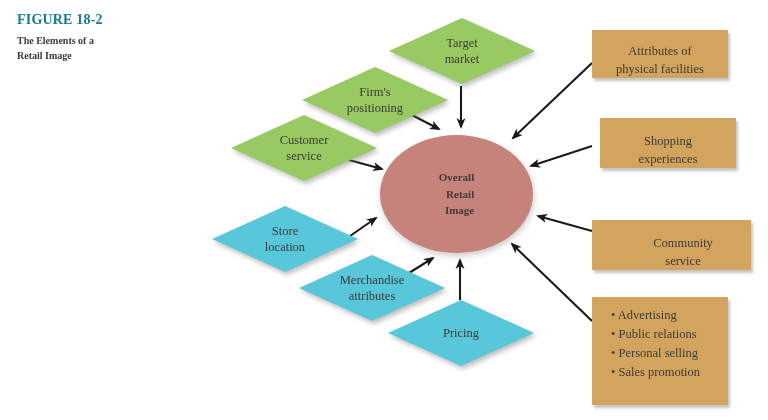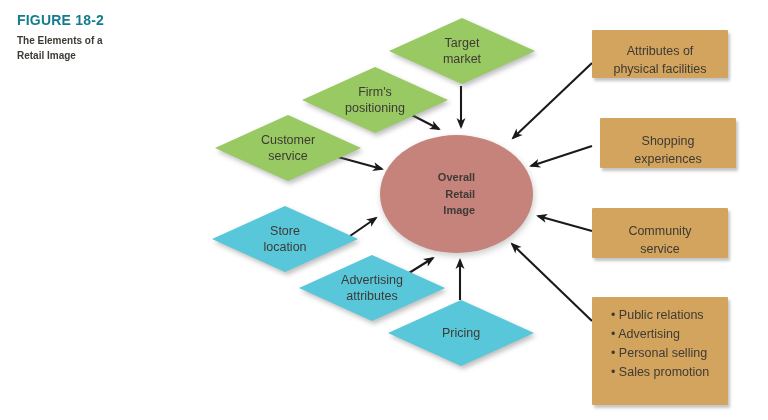--- a/index.html
+++ b/index.html
@@ -1,18 +1,18 @@
 <!DOCTYPE html>
 <html><head>
 <meta charset="utf-8">
 <style>
   html,body{margin:0;padding:0;background:#fff;}
   .stage{
     position:relative;width:756px;height:420px;background:#ffffff;overflow:hidden;
-    font-family:Liberation Sans, sans-serif;
+    font-family:Liberation Serif, serif;
     border-radius:27px;
     --teal:#147c8c; --ink:#3e3a35; --green:#99c963; --cyan:#59c7da;
     --tan:#d2a45d; --rose:#c5837b; --arrow:#1a1a1a;
   }
 
   
   .fig-label{position:absolute;left:17px;top:12px;font-size:14px;font-weight:bold;
     color:var(--teal);letter-spacing:.2px;}
   .fig-title{position:absolute;left:17px;top:33px;font-size:10px;font-weight:bold;
     color:var(--ink);line-height:1.5;white-space:pre-line;}
@@ -25,41 +25,41 @@
   .dwrap{position:absolute;width:146px;height:66px;
     filter:drop-shadow(2px 3px 2.5px rgba(110,110,110,.45));}
   .diamond{width:100%;height:100%;clip-path:polygon(50% 0,100% 50%,50% 100%,0 50%);
     display:flex;align-items:center;justify-content:center;}
   .diamond span{font-size:12.5px;color:var(--ink);text-align:center;line-height:1.3;
     white-space:pre-line;font-weight:500;}
   .green .diamond{background:var(--green);}
   .cyan  .diamond{background:var(--cyan);}
   .n-target  {left:389px;top:18px;}
   .n-firms   {left:302px;top:67px;}
-  .n-customer{left:215px;top:115px;}
+  .n-customer{left:231px;top:115px;}
   .n-store   {left:212px;top:206px;}
   .n-merch   {left:299px;top:255px;}
   .n-pricing {left:388px;top:300px;}
 
   
   .center-ellipse{position:absolute;left:380px;top:135px;width:153px;height:118px;
     background:var(--rose);border-radius:50%;display:flex;align-items:center;justify-content:center;
     filter:drop-shadow(1px 3px 3px rgba(110,110,110,.35));}
   .center-ellipse span{font-size:11px;font-weight:bold;color:var(--ink);
     text-align:right;line-height:1.5;white-space:pre-line;}
 
   
   .tbox{position:absolute;width:136px;background:var(--tan);
     display:flex;align-items:flex-end;justify-content:center;
     box-shadow:2px 3px 3px rgba(110,110,110,.4);border-radius:1px;}
   .tbox span{font-size:12.5px;color:var(--ink);text-align:center;line-height:1.45;
     white-space:pre-line;font-weight:500;}
   .n-attr{left:592px;top:30px;height:48px;}
   .n-shop{left:584px;top:118px;height:50px;margin-left:16px;}
-  .n-comm{left:592px;top:208px;height:50px;}
+  .n-comm{left:592px;top:220px;height:50px;padding-left:23px;}
   .n-promo{left:592px;top:297px;height:108px;display:block;box-sizing:border-box;
     padding:9px 8px 8px 19px;}
   .n-promo .promo-title{font-size:12.5px;color:var(--ink);font-weight:500;line-height:1.5;}
   .n-promo .promo-item{font-size:12.5px;color:var(--ink);font-weight:500;line-height:1.52;}
 </style>
 </head>
 <body>
 
 <div class="stage" style="--teal: #147c8c; --ink: #3e3a35; --green: #99c963; --cyan: #59c7da; --tan: #d2a45d; --rose: #c5837b; --arrow: #1a1a1a;">
 
@@ -105,21 +105,21 @@
   </div>
 
   <div class="dwrap cyan n-store">
     <div class="diamond">
         <span>Store
 location</span>
       </div>
   </div>
   <div class="dwrap cyan n-merch">
     <div class="diamond">
-        <span>Advertising
+        <span>Merchandise
 attributes</span>
       </div>
   </div>
   <div class="dwrap cyan n-pricing">
     <div class="diamond">
         <span>Pricing</span>
       </div>
   </div>
 
   <div class="center-ellipse">
@@ -134,19 +134,19 @@
   </div>
   <div class="tbox n-shop">
     <span>Shopping
 experiences</span>
   </div>
   <div class="tbox n-comm">
     <span>Community
 service</span>
   </div>
   <div class="tbox n-promo">
+    <div class="promo-item">• Advertising</div>
     <div class="promo-item">• Public relations</div>
-    <div class="promo-item">• Advertising</div>
     <div class="promo-item">• Personal selling</div>
     <div class="promo-item">• Sales promotion</div>
   </div>
 
 </div>
 
 </body></html>

